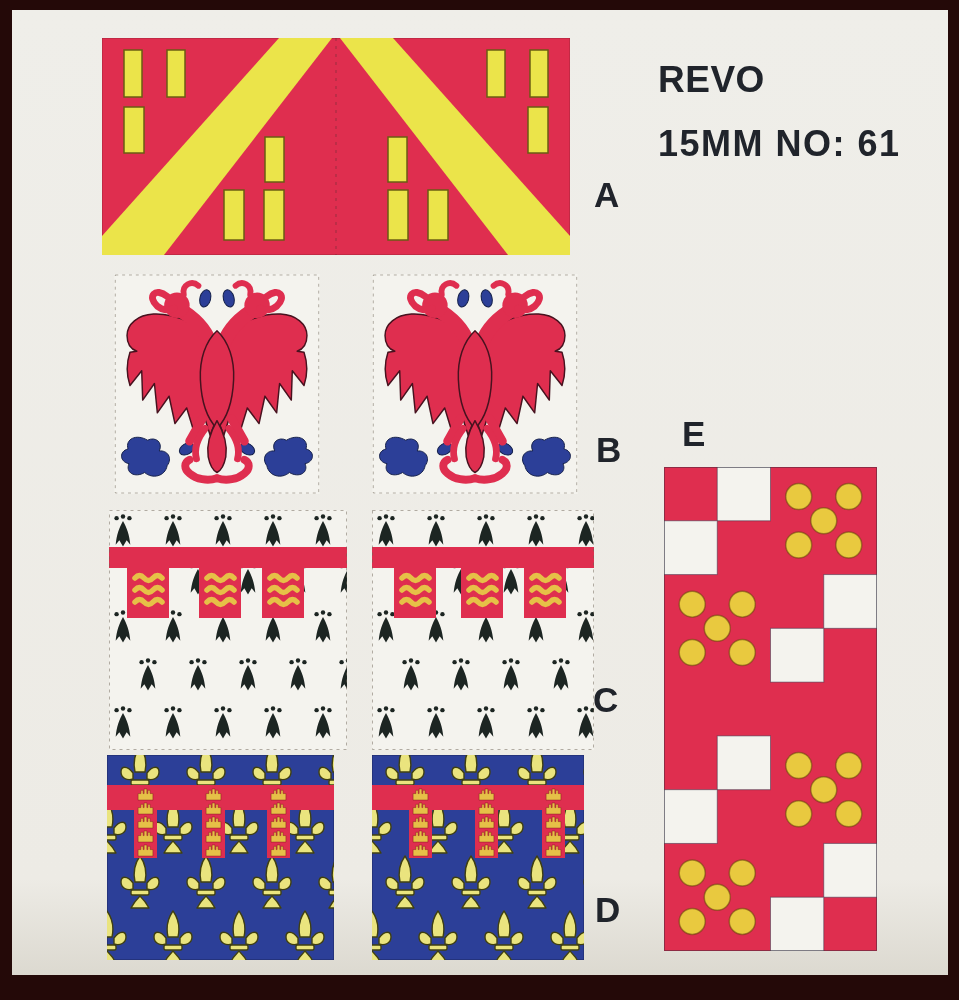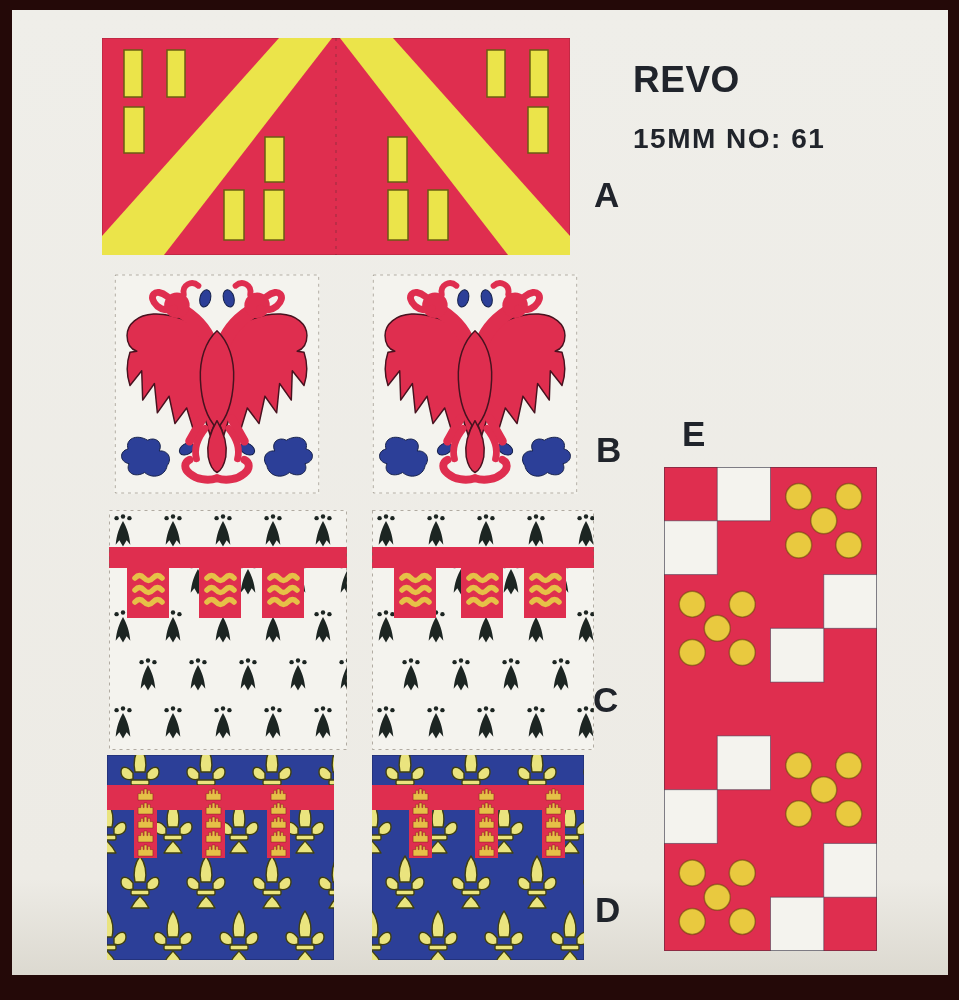--- a/index.html
+++ b/index.html
@@ -17,25 +17,25 @@
     background:linear-gradient(180deg,#efeee9 0%,var(--paper,#edebe5) 90%,#dcd9d0 100%);
   }
   .flag{position:absolute}
   .flag svg{display:block}
   .lbl{
     position:absolute;
     font-weight:700;font-size:35px;line-height:38px;
     color:var(--ink,#20242b);
   }
   .title{
-    position:absolute;left:621px;top:50px;
+    position:absolute;left:646px;top:50px;
     color:var(--ink,#20242b);
   }
   .brand{font-weight:700;font-size:37px;line-height:39px;letter-spacing:.5px}
-  .sizeline{font-weight:700;font-size:28px;margin-top:24px;letter-spacing:1.5px;white-space:nowrap}
+  .sizeline{font-weight:700;font-size:36px;margin-top:24px;letter-spacing:1.5px;white-space:nowrap}
 
   
   .f-red{fill:var(--red,#df2e4f)}
   .f-red-o{fill:var(--red,#df2e4f);stroke:#47121f;stroke-width:1.5;stroke-linejoin:round}
   .s-red{stroke:var(--red,#df2e4f);fill:none;stroke-linecap:round}
   .f-blue-o{fill:var(--blue,#2c3f98);stroke:#14204a;stroke-width:1;stroke-linejoin:round}
   .f-yellow{fill:var(--yellow,#ebe44a)}
   .f-yellow-o{fill:var(--yellow,#ebe44a);stroke:#6b5c13;stroke-width:1.5}
   .bgwhite{fill:var(--white,#f4f3ee)}
   .cutline{fill:none;stroke:rgba(110,100,85,.5);stroke-width:1;stroke-dasharray:3 4}

